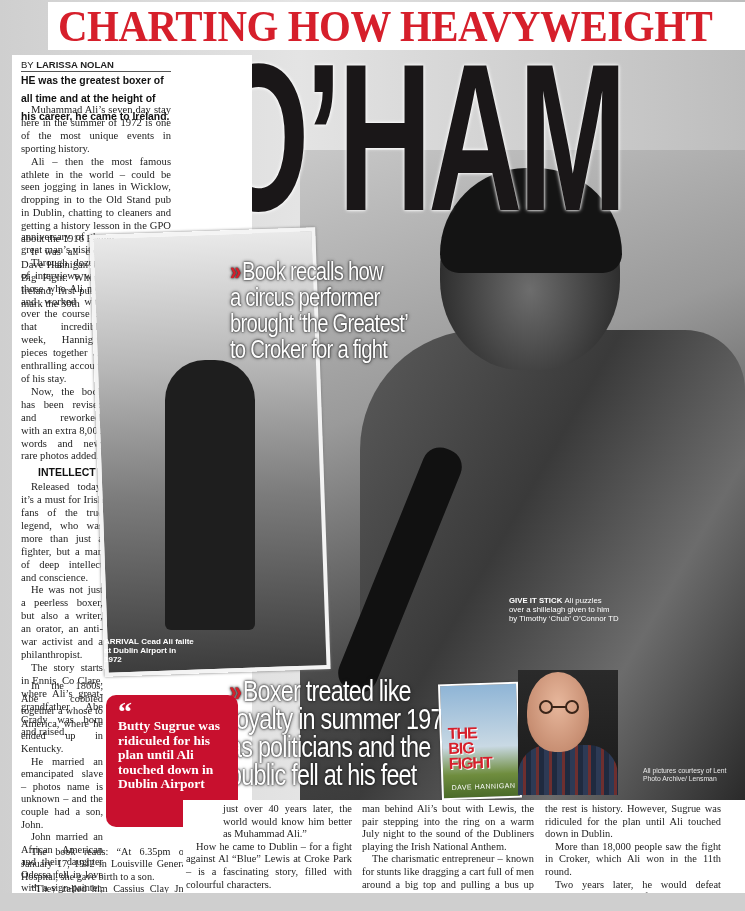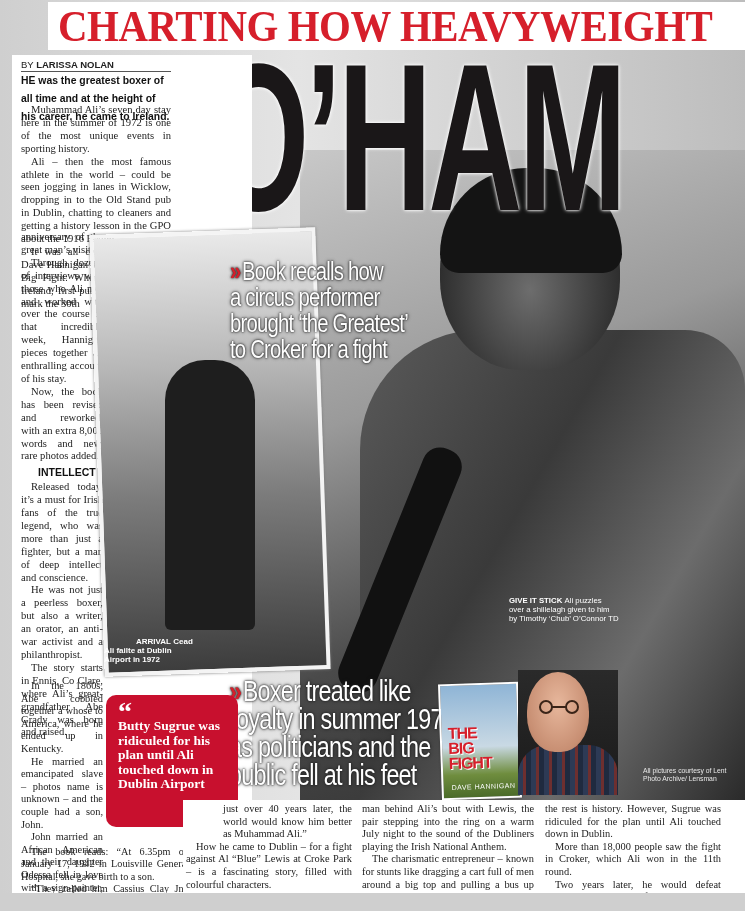--- a/index.html
+++ b/index.html
@@ -88,21 +88,21 @@
   }
   .arrival-figure {
     position:absolute; left:165px; top:360px; width:90px; height:270px;
     background:#1e1e1e; border-radius:40px 40px 6px 6px;
   }
   .arrival-caption {
     position:absolute; left:104px; top:637px; width:90px;
     font-family:"Liberation Sans", sans-serif; font-size:8px; line-height:9px;
     color:#fff; font-weight:bold;
   }
-  .arrival-caption b { font-weight:900;margin-left:32px; }
+  .arrival-caption b { font-weight:900; }
   
   .deck {
     position:absolute; font-family:"Liberation Sans", sans-serif;
     color:#fff; font-size:26px; line-height:26px; letter-spacing:-1px;
     transform:scaleX(0.78); transform-origin:left top; white-space:nowrap;
     text-shadow:0 0 4px #222, 0 0 2px #222;
   }
   .chev { color:#d61f2b; font-weight:bold; letter-spacing:-5px; margin-right:6px; }
   
   .quote {

